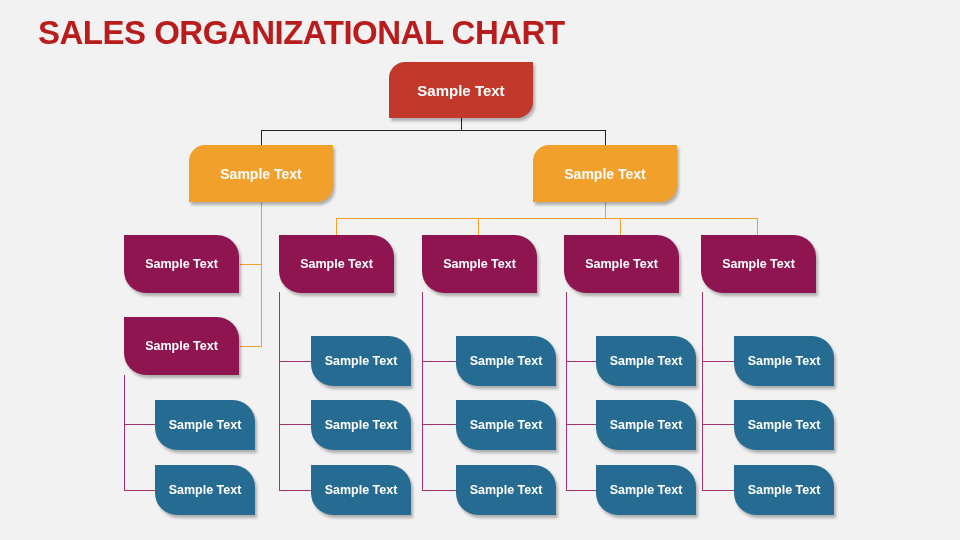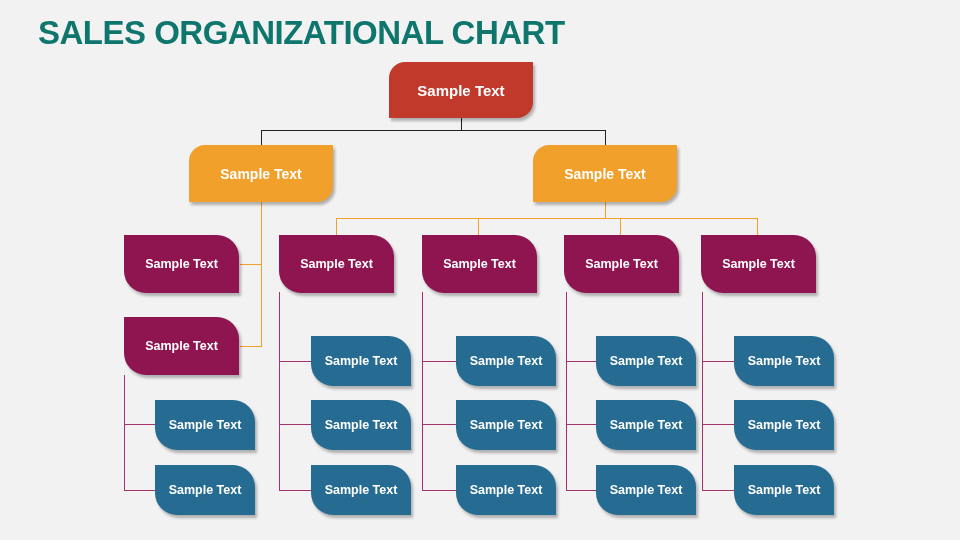--- a/index.html
+++ b/index.html
@@ -1,17 +1,17 @@
 <!DOCTYPE html>
 <html><head>
 <meta charset="utf-8">
 <style>
   html,body{margin:0;padding:0;}
   body{width:960px;height:540px;background:#f2f2f2;position:relative;overflow:hidden;font-family:"Liberation Sans","DejaVu Sans",sans-serif;}
-  .title{position:absolute;left:38px;top:14px;font-size:33px;font-weight:bold;color:#0f766e;letter-spacing:-0.5px;}
+  .title{position:absolute;left:38px;top:14px;font-size:33px;font-weight:bold;color:#b91c1c;letter-spacing:-0.5px;}
   .box{position:absolute;display:flex;align-items:center;justify-content:center;color:#fff;font-weight:bold;box-shadow:2px 3px 3px rgba(0,0,0,0.28);box-sizing:border-box;}
   .shapeA{border-radius:16px 0 16px 0;}  
   .shapeB{border-radius:0 22px 0 22px;}  
   .ceo{background:#c0392b;font-size:15px;}
   .mgr{background:#f0a02b;font-size:14px;}
   .lead{background:#8e1550;font-size:12.5px;}
   .rep{background:#266b92;font-size:12.5px;}
   .ln{position:absolute;}
   .blk{background:#222;}
   .org{background:#f0a02b;}

